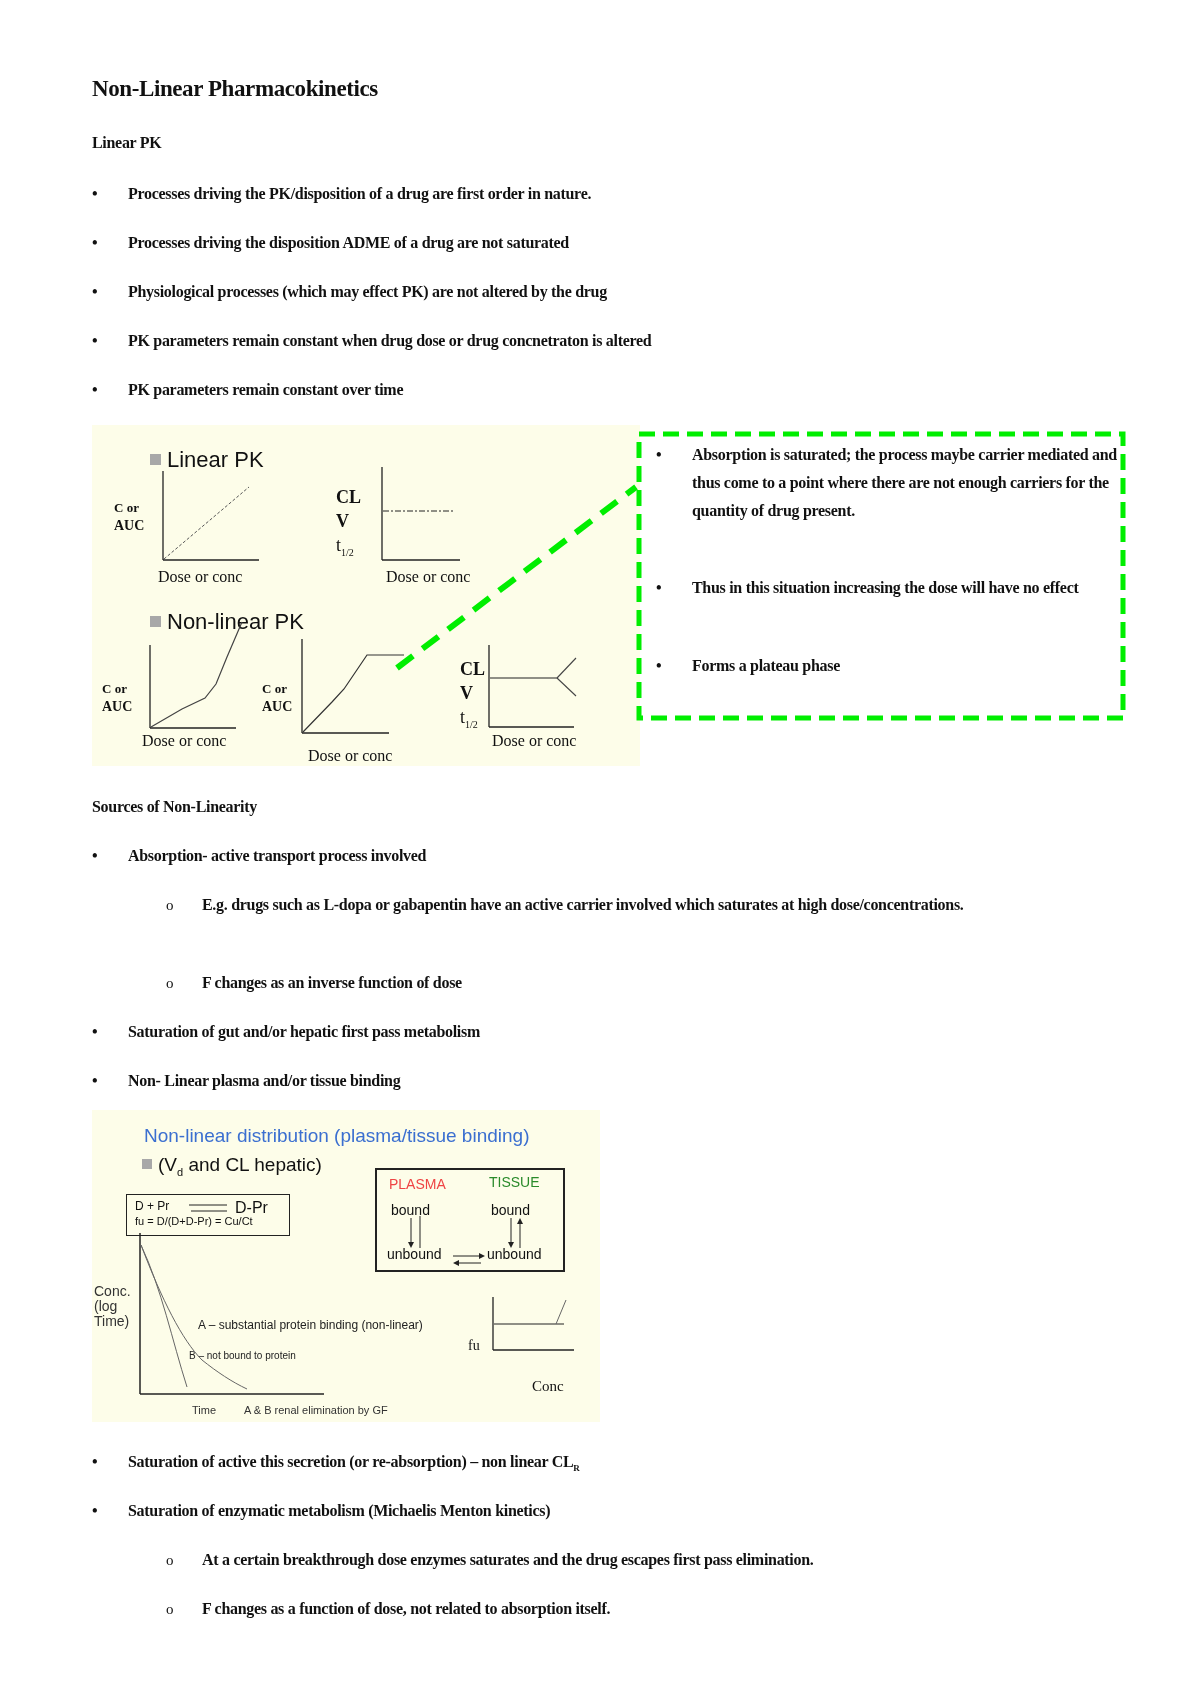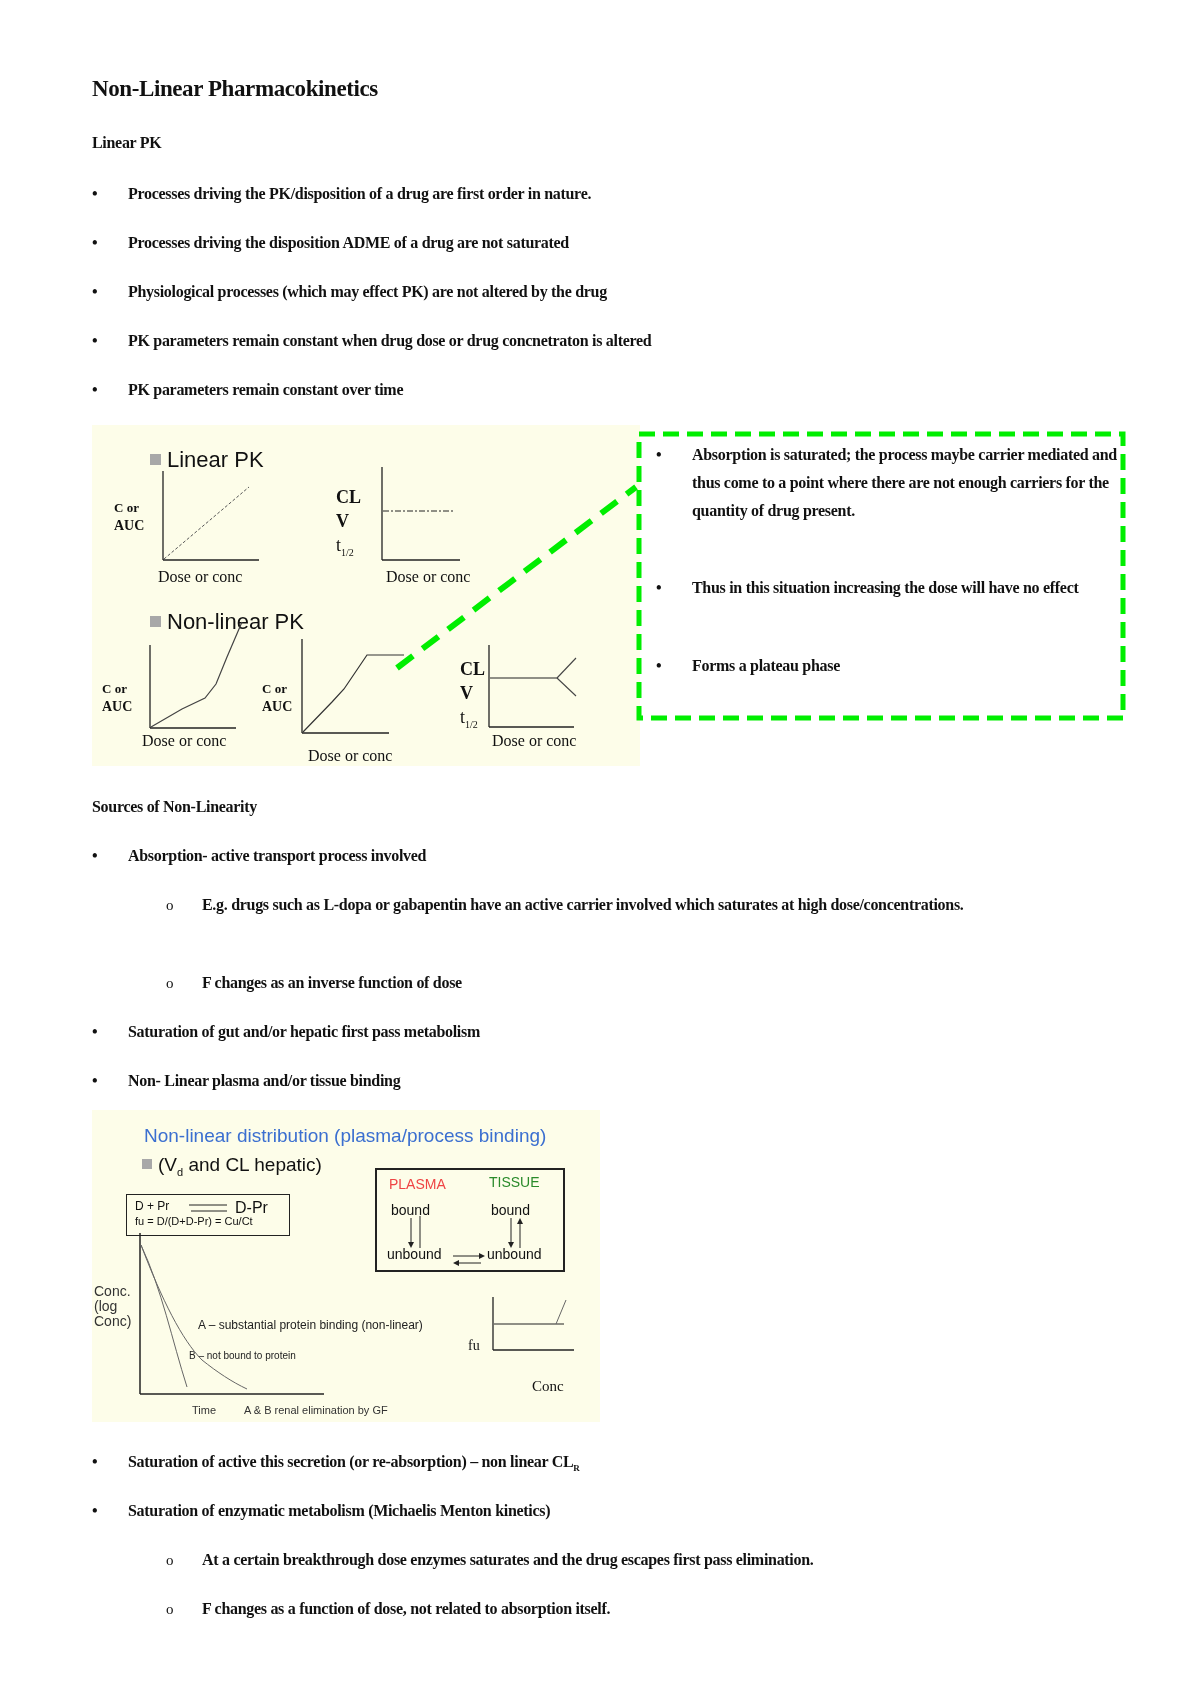--- a/index.html
+++ b/index.html
@@ -160,21 +160,21 @@
   <span class="dot">•</span>
   <span class="txt">Saturation of gut and/or hepatic first pass metabolism</span>
 </div>
 <div class="bullet-row doc-text" style="left:92px; top:1067px;">
   <span class="dot">•</span>
   <span class="txt">Non- Linear plasma and/or tissue binding</span>
 </div>
 
 <div class="abs fig2">
   <div class="abs fig-sans" style="left:52px; top:15px; font-size:19px;">
-    <span id="f2title" style="color: rgb(59, 111, 208);">Non-linear distribution (plasma/process binding)</span>
+    <span id="f2title" style="color: rgb(59, 111, 208);">Non-linear distribution (plasma/tissue binding)</span>
   </div>
   <div class="abs fig-sans" style="left:50px; top:44px; font-size:19px; color:#111;">
     <span style="display:inline-block; width:10px; height:10px; background:#a8a8a8; margin-right:6px; vertical-align:2px;"></span><span>(V</span><sub style="font-size:11px;">d</sub><span> and CL hepatic)</span>
   </div>
 
   <div class="abs" style="left:34px; top:84px; width:164px; height:42px; border:1.5px solid #222; box-sizing:border-box;">
     <div class="abs fig-sans" style="left:8px; top:4px; font-size:12px;">D + Pr</div>
     <div class="abs fig-sans" style="left:108px; top:4px; font-size:16px;">D-Pr</div>
     <div class="abs fig-sans" style="left:8px; top:20px; font-size:11px;">fu = D/(D+D-Pr) = Cu/Ct</div>
     <svg class="abs" style="left:60px; top:6px;" width="44" height="14">
@@ -201,21 +201,21 @@
       <line x1="76" y1="86" x2="106" y2="86" stroke="#222"></line>
         <polygon points="102,83 102,89 108,86" fill="#222"></polygon>
       <line x1="78" y1="93" x2="104" y2="93" stroke="#222"></line>
         <polygon points="82,90 82,96 76,93" fill="#222"></polygon>
     </svg>
   </div>
 
   <div class="abs fig-sans" style="left:2px; top:174px; font-size:14px; line-height:15px; color:#333;">
     <div>Conc.</div>
     <div>(log</div>
-    <div>Conc)</div>
+    <div>Time)</div>
   </div>
   <div class="abs fig-sans" style="left:106px; top:208px; font-size:12px; color:#222;">A – substantial protein binding (non-linear)</div>
   <div class="abs fig-sans" style="left:97px; top:240px; font-size:10px; color:#222;">B – not bound to protein</div>
   <div class="abs fig-sans" style="left:100px; top:294px; font-size:11px; color:#333;">Time</div>
   <div class="abs fig-sans" style="left:152px; top:294px; font-size:11px; color:#333;">A &amp; B renal elimination by GF</div>
 
   <div class="abs fig-serif" style="left:376px; top:228px; font-size:14px;">fu</div>
   <div class="abs fig-serif" style="left:440px; top:268px; font-size:15px;">Conc</div>
 
   <svg class="abs" style="left:0; top:0;" width="508" height="312">

